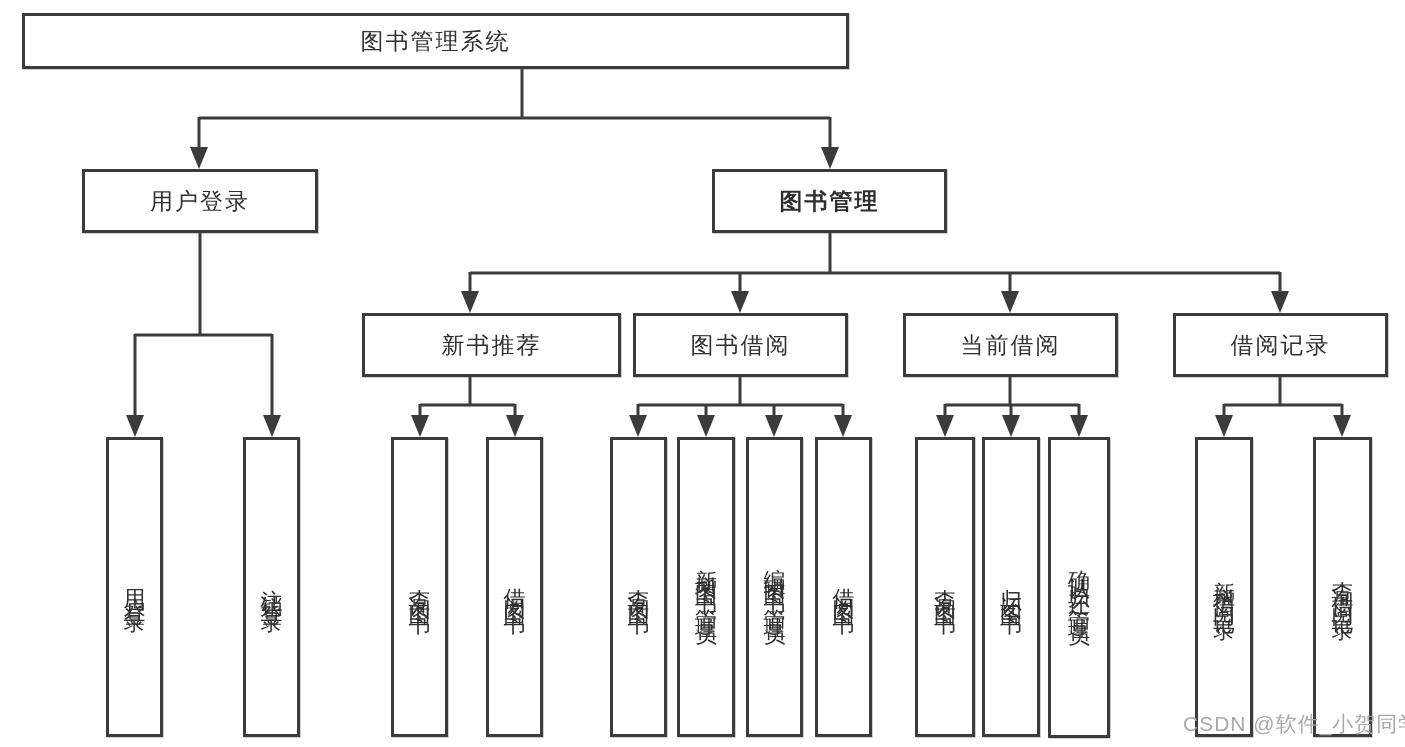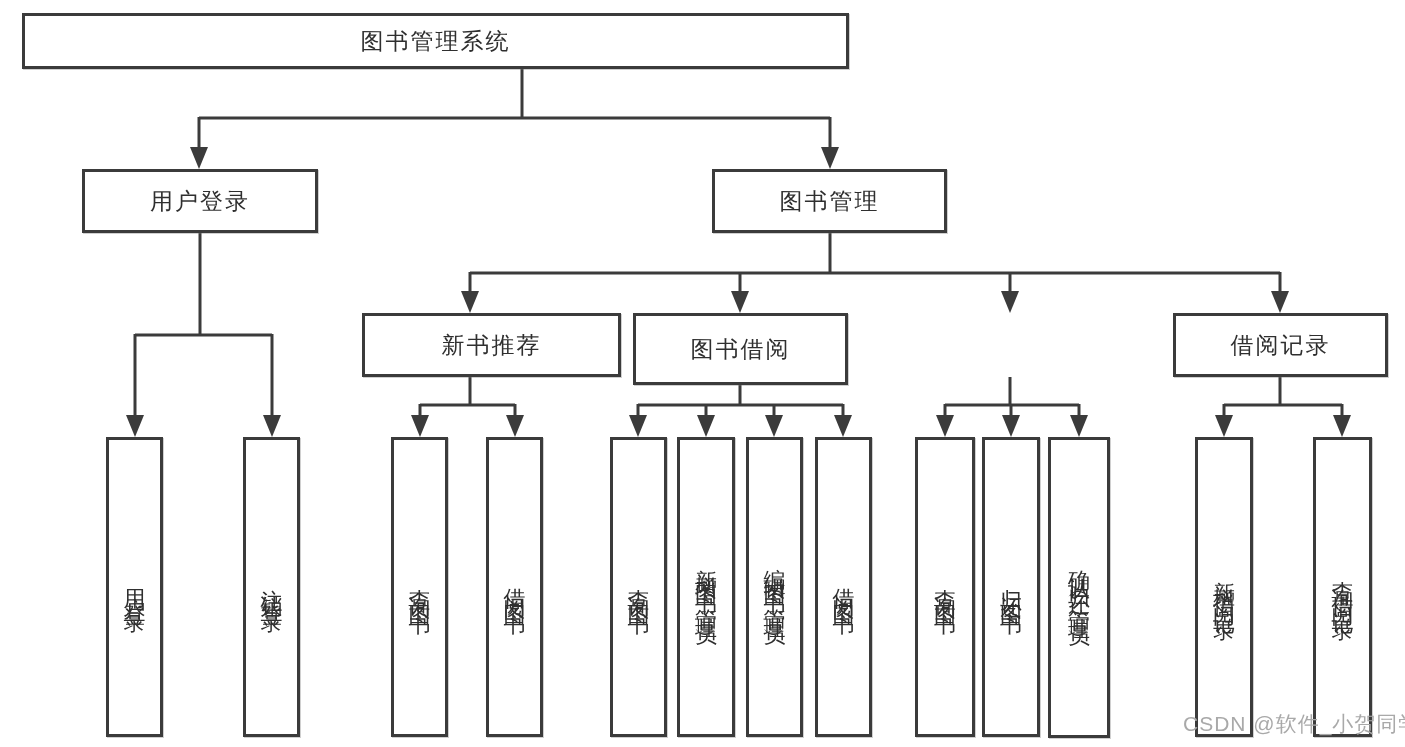--- a/index.html
+++ b/index.html
@@ -134,24 +134,25 @@
       <polygon points="1070,415 1088,415 1079,437"></polygon>
 
       <polygon points="1215,415 1233,415 1224,437"></polygon>
       <polygon points="1333,415 1351,415 1342,437"></polygon>
     </g>
   </svg>
 
   <div class="node hnode" style="left:22px; top:13px; width:827px; height:56px;">图书管理系统</div>
 
   <div class="node hnode" style="left:82px; top:169px; width:236px; height:64px;">用户登录</div>
-  <div class="node hnode" style="left:712px; top:169px; width:235px; height:64px;">图书管理</div>
+  <div class="node hnode" style="left:712px; top:169px; width:235px; height:64px;font-weight:bold;">图书管理</div>
 
   <div class="node hnode" style="left:362px; top:313px; width:259px; height:64px;">新书推荐</div>
-  <div class="node hnode" style="left:633px; top:313px; width:215px; height:72px;">图书借阅</div>
+  <div class="node hnode" style="left:633px; top:313px; width:215px; height:64px;">图书借阅</div>
+  <div class="node hnode" style="left:903px; top:313px; width:215px; height:64px;">当前借阅</div>
   <div class="node hnode" style="left:1173px; top:313px; width:215px; height:64px;">借阅记录</div>
 
   <div class="node vnode" style="left:106px; top:437px; width:57px; height:300px;">
     <span class="vtext">用户登录</span>
   </div>
   <div class="node vnode" style="left:243px; top:437px; width:57px; height:300px;">
     <span class="vtext">注销登录</span>
   </div>
 
   <div class="node vnode" style="left:391px; top:437px; width:57px; height:300px;">

